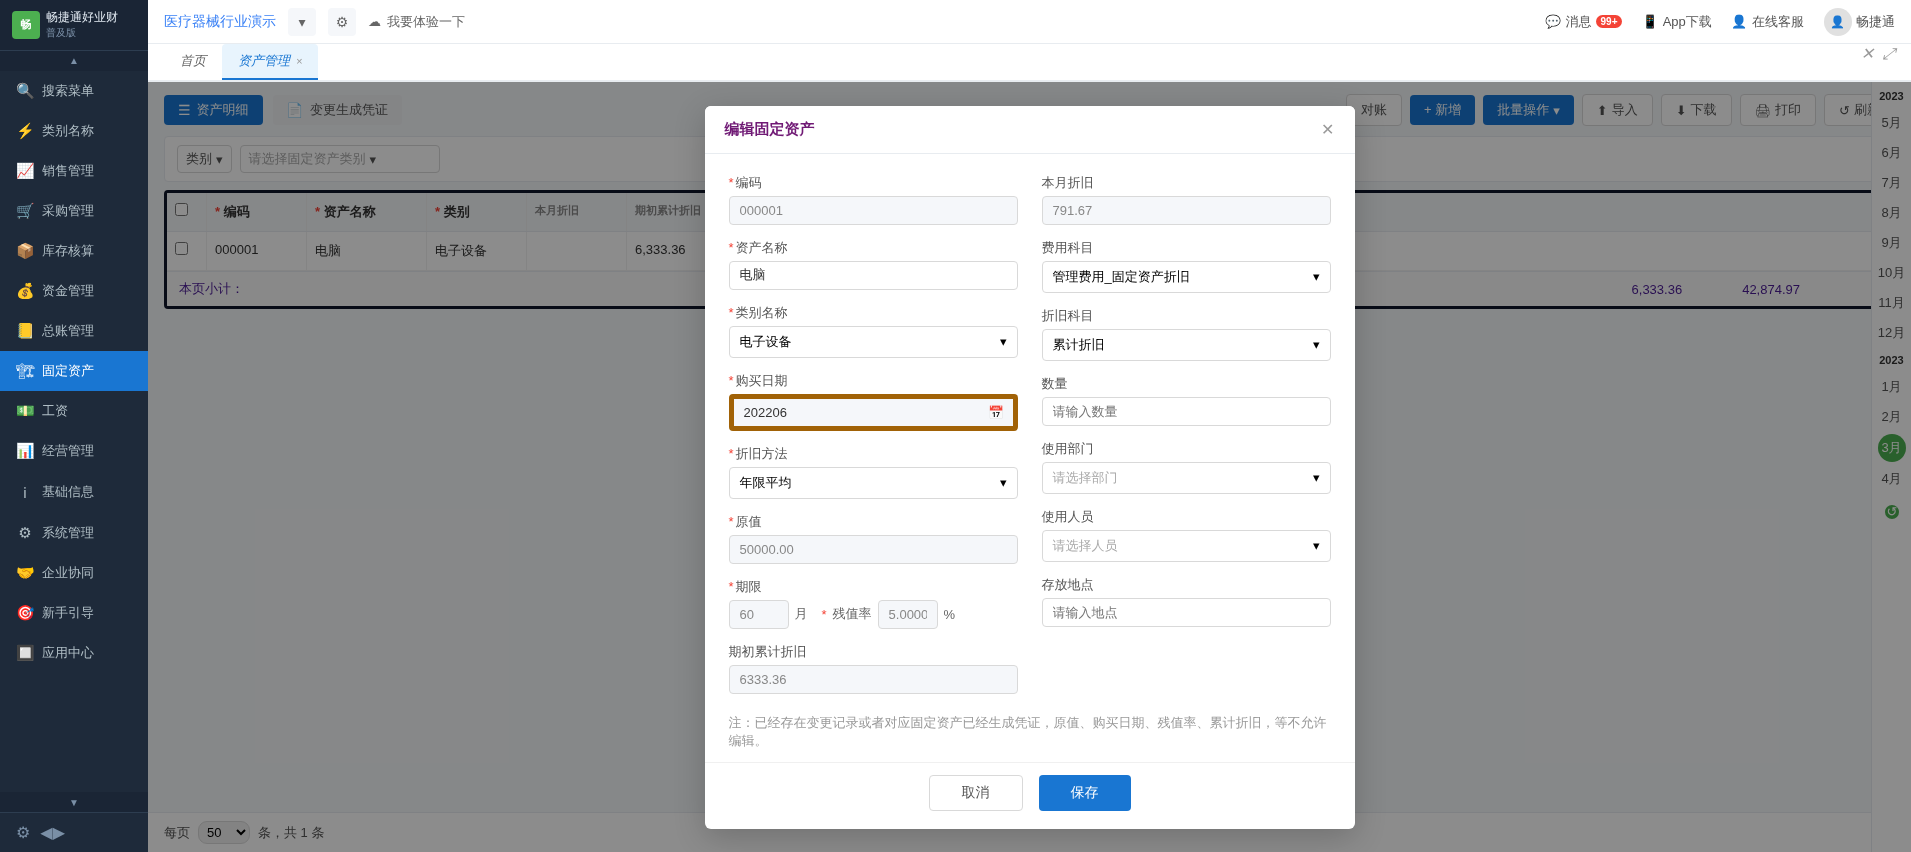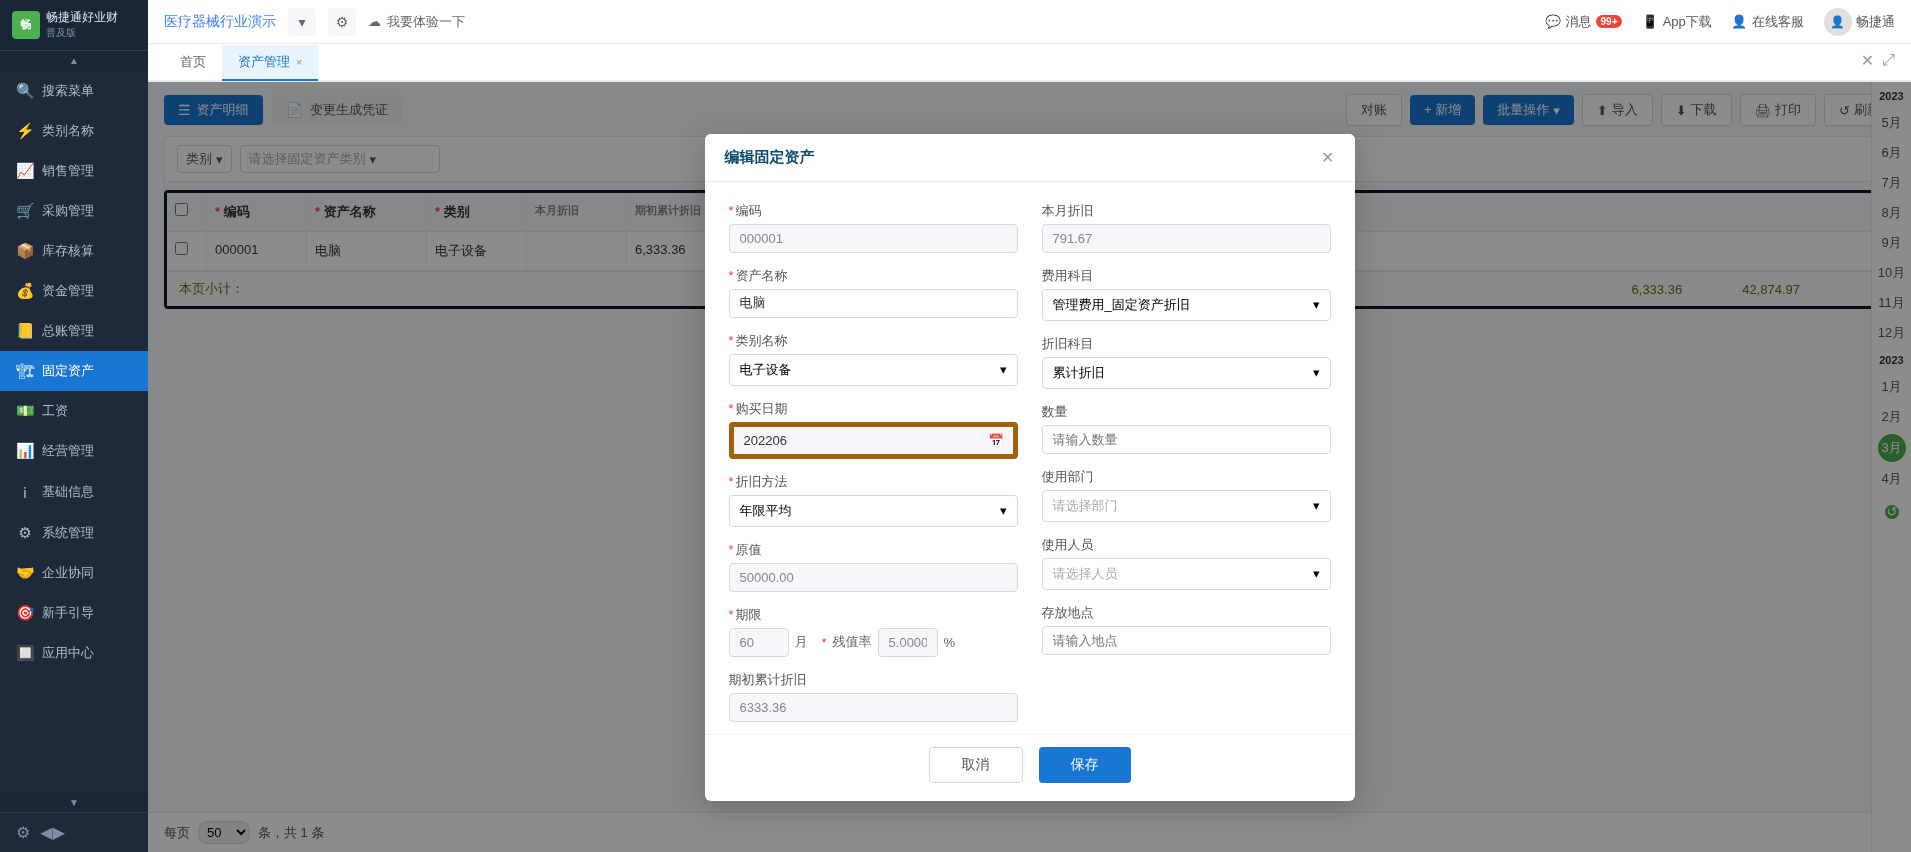--- a/index.html
+++ b/index.html
@@ -118,25 +118,26 @@
       border-radius: 50%;
       display: flex; align-items: center; justify-content: center;
       font-size: 12px; color: #666;
     }
 
     
     .tabbar {
       background: #fff;
       height: 38px;
       display: flex;
-      align-items: center;
+      align-items: flex-start;
       padding: 0 16px;
       border-bottom: 2px solid #e8ecf0;
       flex-shrink: 0;
       position: relative;
+      font-style: italic;
     }
     .tab {
       padding: 8px 16px;
       cursor: pointer;
       color: #666;
       font-size: 13px;
       border-bottom: 2px solid transparent;
       margin-bottom: -2px;
       display: flex; align-items: center; gap: 6px;
     }
@@ -296,21 +297,21 @@
       overflow: hidden;
     }
     .modal-header {
       display: flex;
       align-items: center;
       justify-content: space-between;
       padding: 14px 20px;
       border-bottom: 1px solid #e8ecf0;
       background: #fff;
     }
-    .modal-title { font-size: 15px; font-weight: bold; color: #0c4a6e; }
+    .modal-title { font-size: 15px; font-weight: bold; color: #701a75; }
     .modal-close { cursor: pointer; color: #999; font-size: 16px; }
     .modal-body { padding: 20px 24px 12px; }
     .modal-grid {
       display: grid;
       grid-template-columns: 1fr 1fr;
       gap: 16px 24px;
     }
     .form-group { display: flex; flex-direction: column; gap: 4px; }
     .form-label {
       font-size: 13px;
@@ -588,21 +589,21 @@
             <span style="cursor:pointer;">✏</span>
             <span style="cursor:pointer;">⋯</span>
             <span style="cursor:pointer;">📋</span>
             <span style="cursor:pointer;">🔒</span>
           </div>
           <div class="table-cell"></div>
           <div class="table-cell"></div>
           <div class="table-cell"></div>
         </div>
 
-        <div style="display:flex;align-items:center;padding:8px 12px;background:#fafafa;border-top:1px solid #e8ecf0;color:#4d7c0f;font-size:13px;">
+        <div style="display:flex;align-items:center;padding:8px 12px;background:#fafafa;border-top:1px solid #e8ecf0;color:#4c1d95;font-size:13px;">
           <span>本页小计：</span>
           <span style="margin-left:auto;margin-right:60px;">6,333.36</span>
           <span style="margin-right:80px;">42,874.97</span>
         </div>
       </div>
     </div>
 
     <div class="calendar-panel">
       <div style="font-size:11px;font-weight:bold;color:#333;margin-bottom:4px;">2023</div>
       <div class="cal-item">5月</div>
@@ -785,20 +786,23 @@
 
               <div class="form-group">
                 <div class="form-label">
                   <span>存放地点</span>
                 </div>
                 <input class="form-input" type="text" placeholder="请输入地点" style="">
               </div>
             </div>
           </div>
         </div>
+        <div class="modal-note">
+          <span>注：已经存在变更记录或者对应固定资产已经生成凭证，原值、购买日期、残值率、累计折旧，等不允许编辑。</span>
+        </div>
         <div class="modal-footer">
           <button class="btn-cancel">取消</button>
           <button class="btn-save">保存</button>
         </div>
       </div>
     </div>
   </div>
 </div>
 
 </body></html>

